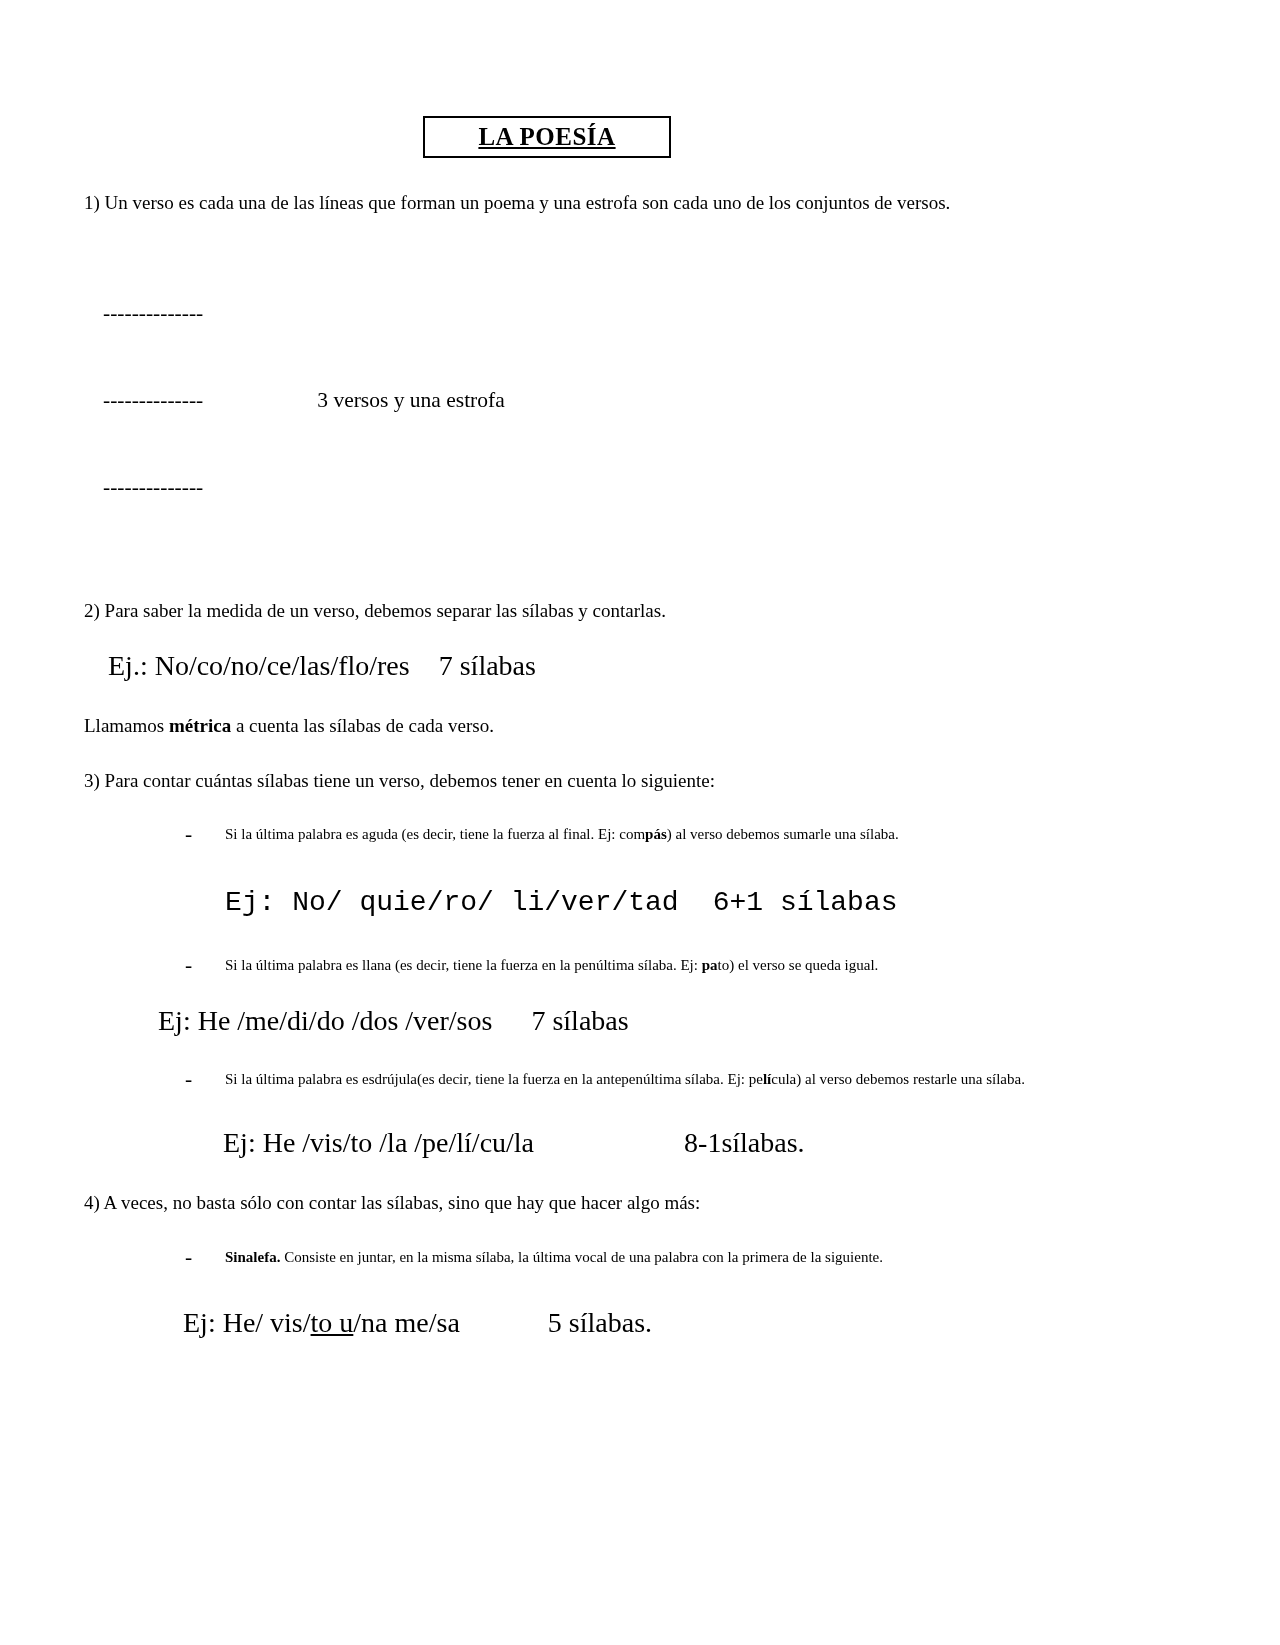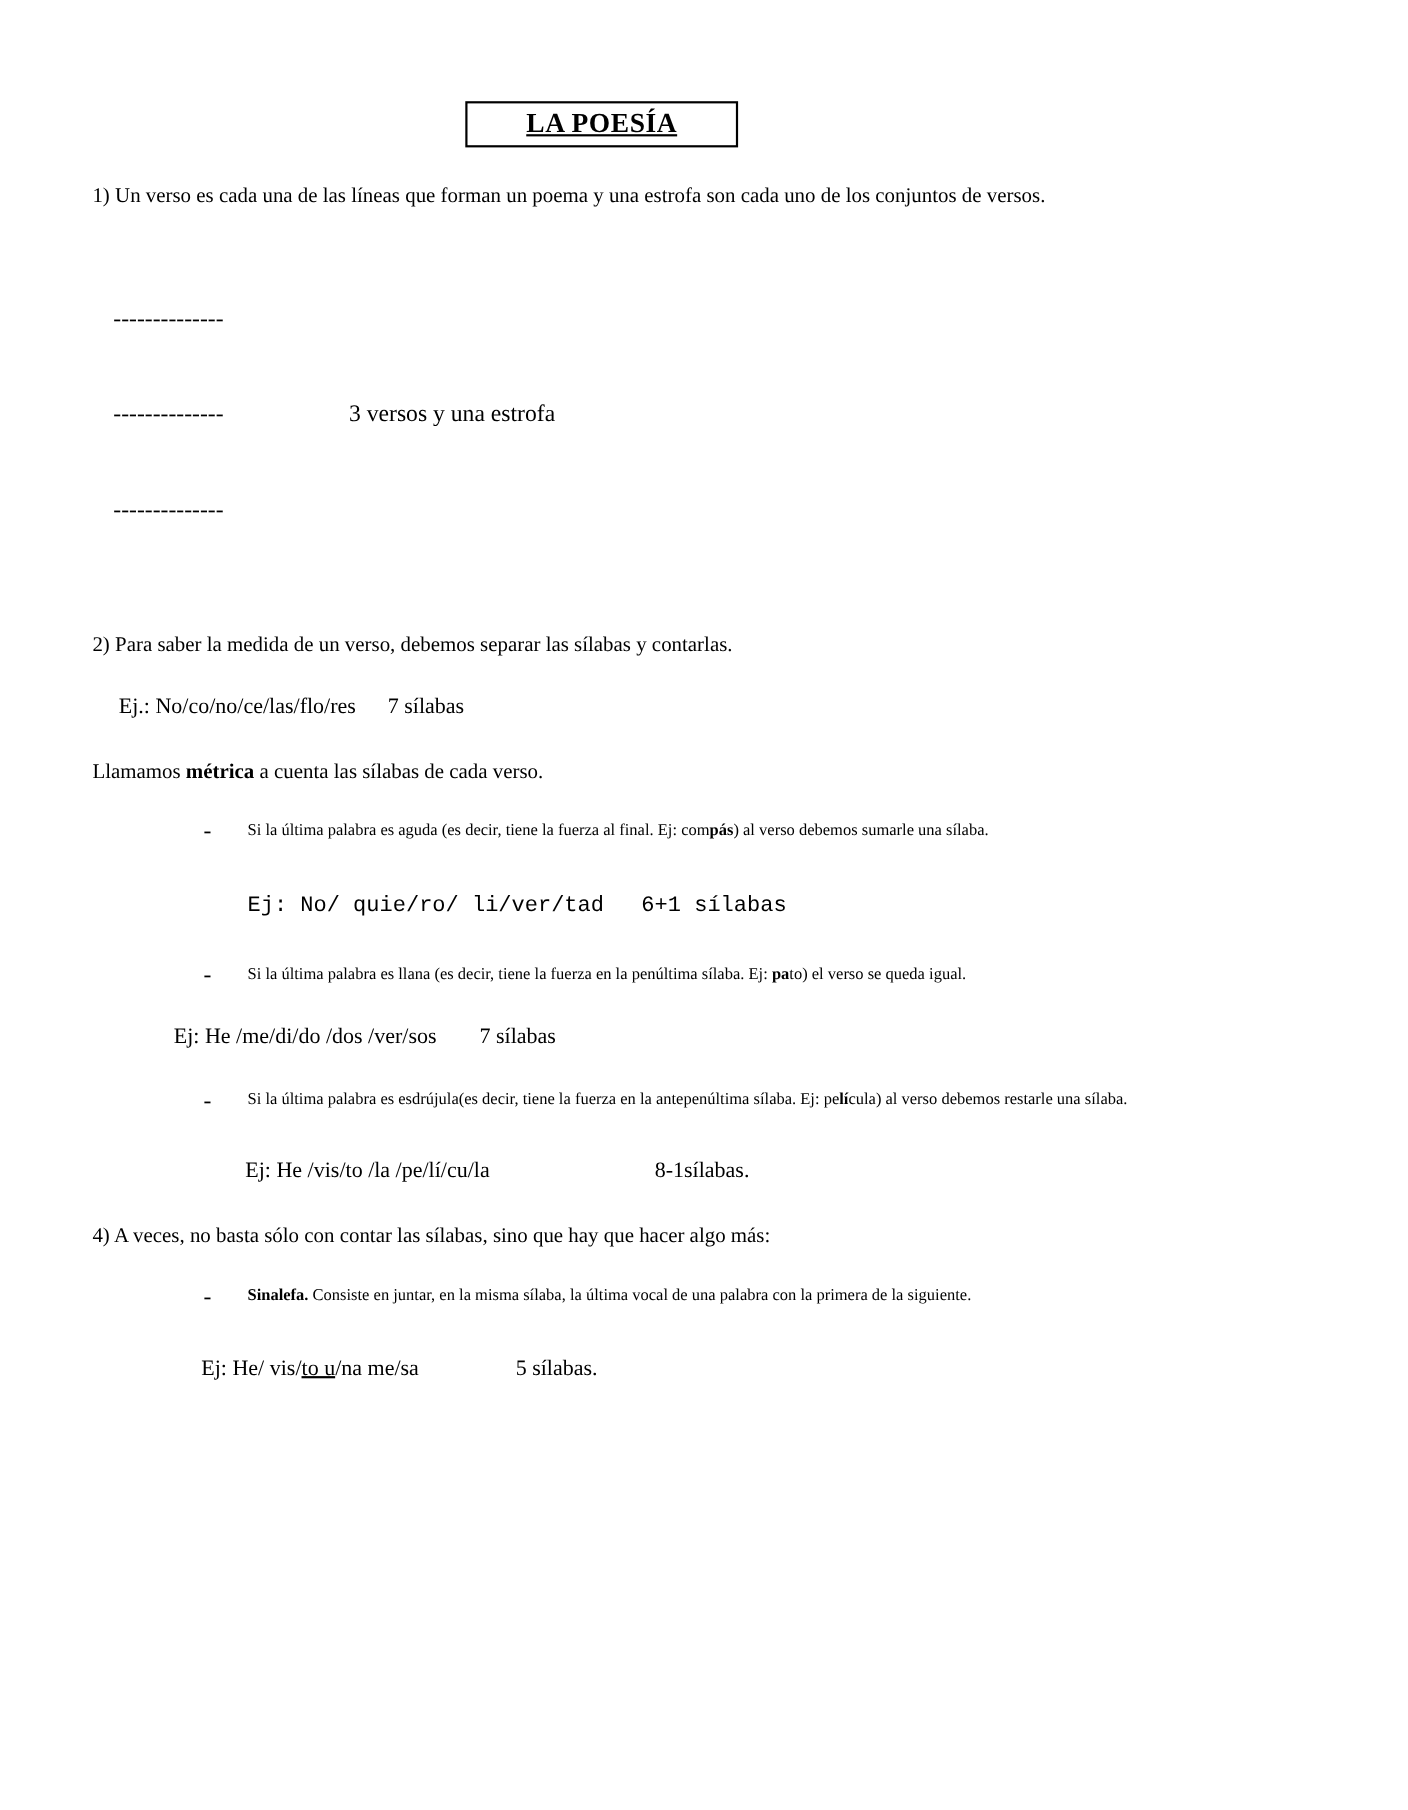--- a/index.html
+++ b/index.html
@@ -5,21 +5,21 @@
   html,body{margin:0;padding:0;}
   body{
     width:1280px;height:1645px;
     background:#ffffff;color:#000000;
     font-family:"Liberation Serif","DejaVu Serif",serif;
     overflow:hidden;
   }
   .page{
     box-sizing:border-box;
     width:1280px;height:1320px;
-    padding:92px 182px 0 84px;
+    padding:116px 182px 0 84px;
   }
   
   .title-box{
     box-sizing:border-box;
     width:248px;height:42px;
     border:2px solid #000;
     margin-left:339px;
     display:flex;align-items:center;justify-content:center;
   }
   .title-box .t{
@@ -52,21 +52,21 @@
   .bullet .marker{
     flex:none;width:40px;margin-left:101px;
     font-size:21.5px;line-height:30px;
   }
   .bullet .btxt{
     flex:1;text-align:justify;
     font-size:15px;line-height:30px;
   }
   
   .ej{
-    margin:0;font-size:20px;line-height:30px;white-space:pre;
+    margin:0;font-size:28px;line-height:30px;white-space:pre;
   }
   .ej-flores{margin-top:25px;margin-left:24px;}
   .ej-flores .right{margin-left:29px;}
   .ej-aguda{margin-top:39px;margin-left:141px;font-family:Liberation Mono, monospace;}
   .ej-aguda .right{margin-left:34px;}
   .ej-llana{margin-top:26px;margin-left:74px;}
   .ej-llana .right{margin-left:39px;}
   .ej-esdrujula{margin-top:34px;margin-left:139px;}
   .ej-esdrujula .right{margin-left:150px;}
   .ej-sinalefa{margin-top:36px;margin-left:99px;}
@@ -97,20 +97,21 @@
     <div><span>--------------</span><span class="note">3 versos y una estrofa</span></div>
     <div><span>--------------</span></div>
   </div>
 
   <p class="para mt36"><span>2) Para saber la medida de un verso, debemos separar las sílabas y contarlas.</span></p>
 
   <p class="ej ej-flores"><span class="left">Ej.: No/co/no/ce/las/flo/res</span><span class="right">7 sílabas</span></p>
 
   <p class="para mt30"><span>Llamamos </span><span style="font-weight: bold;">métrica</span><span> a cuenta las sílabas de cada verso.</span></p>
 
+  <p class="para mt25"><span>3) Para contar cuántas sílabas tiene un verso, debemos tener en cuenta lo siguiente:</span></p>
 
   <div class="bullet mt23">
     <span class="marker">-</span>
     <div class="btxt"><span>Si la última palabra es aguda (es decir, tiene la fuerza al final. Ej: com</span><span style="font-weight: bold;">pás</span><span>) al verso debemos sumarle una sílaba.</span></div>
   </div>
 
   <p class="ej ej-aguda"><span class="left">Ej: No/ quie/ro/ li/ver/tad</span><span class="right">6+1 sílabas</span></p>
 
   <div class="bullet mt32">
     <span class="marker">-</span>

